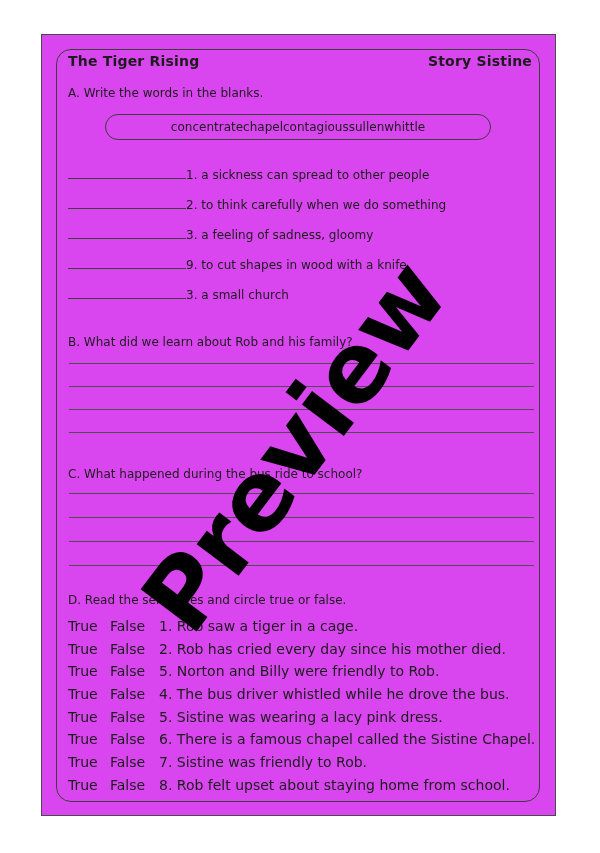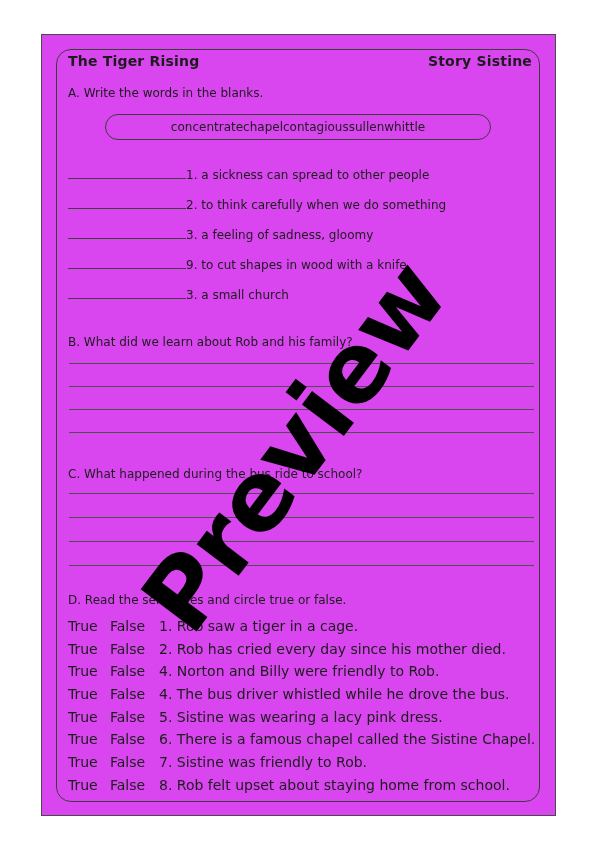--- a/index.html
+++ b/index.html
@@ -130,21 +130,21 @@
         <span>1. Rob saw a tiger in a cage.</span>
     </div>
     <div class="d-row">
       <span class="tf-true">True</span>
         <span class="tf-false">False</span>
         <span>2. Rob has cried every day since his mother died.</span>
     </div>
     <div class="d-row">
       <span class="tf-true">True</span>
         <span class="tf-false">False</span>
-        <span>4. Norton and Billy were friendly to Rob.</span>
+        <span>5. Norton and Billy were friendly to Rob.</span>
     </div>
     <div class="d-row">
       <span class="tf-true">True</span>
         <span class="tf-false">False</span>
         <span>4. The bus driver whistled while he drove the bus.</span>
     </div>
     <div class="d-row">
       <span class="tf-true">True</span>
         <span class="tf-false">False</span>
         <span>5. Sistine was wearing a lacy pink dress.</span>

